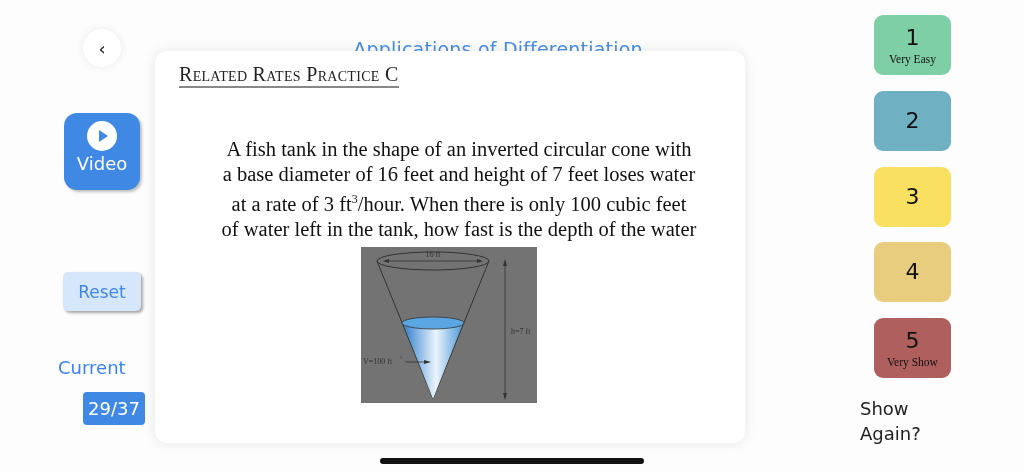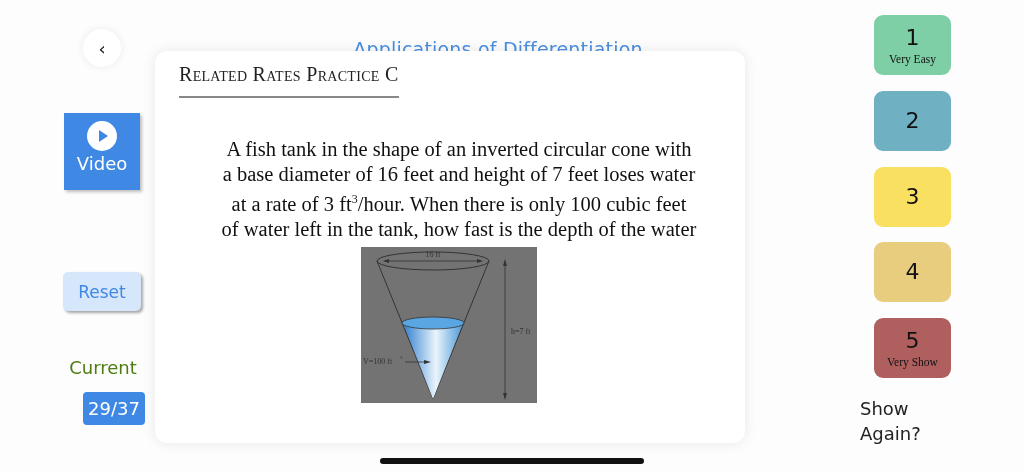--- a/index.html
+++ b/index.html
@@ -21,62 +21,62 @@
     }
     .card {
       position: absolute; left: 155px; top: 51px; width: 590px; height: 392px;
       background: #fff; border-radius: 12px;
       box-shadow: 0 0 14px rgba(0,0,0,0.09);
     }
     .card-heading {
       position: absolute; left: 24px; top: 12px;
       font-family: "Liberation Serif", serif; font-size: 20px; color: #222;
       font-variant: small-caps; letter-spacing: 0.3px;
-      border-bottom: 2px solid #888; padding-bottom: 11px; line-height: 22px;
+      border-bottom: 2px solid #888; padding-bottom: 1px; line-height: 22px;
     }
     .question {
       position: absolute; left: 24px; top: 86px; width: 560px;
       font-family: "Liberation Serif", serif; font-size: 20.5px; line-height: 25px;
       color: #111; white-space: pre-line; text-align: center;
     }
     .question sup { font-size: 12px; }
     .diagram {
       position: absolute; left: 206px; top: 196px; width: 176px; height: 156px;
       background: #737373;
       text-align: right;
     }
     .card-id {
       position: absolute; left: 232px; top: 354px;
       font-size: 20px; font-weight: bold; color: #b3b3b3; letter-spacing: 0.5px;
     }
     .video-btn {
       position: absolute; left: 64px; top: 113px; width: 76px; height: 77px;
-      background: #3f88e4; border-radius: 0;
+      background: #3f88e4; border-radius: 13px;
       box-shadow: 2px 2px 3px rgba(0,0,0,0.25);
       color: #fff; text-align: center; cursor: pointer;
     }
     .video-btn .play {
       width: 30px; height: 30px; border-radius: 50%; background: #fff;
       margin: 8px auto 2px; position: relative;
     }
     .video-btn .play::after {
       content: ""; position: absolute; left: 12px; top: 9px;
       border-left: 9px solid #3f88e4; border-top: 6px solid transparent; border-bottom: 6px solid transparent;
     }
     .video-btn .lbl { font-size: 18px; }
     .reset-btn {
       position: absolute; left: 63px; top: 272px; width: 78px; height: 39px;
       background: #d6e6fb; border-radius: 5px;
       box-shadow: 2px 2px 3px rgba(0,0,0,0.35);
       color: #3f88e4; font-weight: normal; font-size: 17px;
       display: flex; align-items: center; justify-content: center; cursor: pointer;
     }
     .current-label {
-      position: absolute; left: 58px; top: 357px; width: 90px; text-align: center;
-      font-size: 18px; color: #4d7c0f;
+      position: absolute; left: 58px; top: 357px; width: 90px; text-align: left;
+      font-size: 18px; color: #3b82f6;
     }
     .current-badge {
       position: absolute; left: 71px; top: 392px; width: 62px; height: 33px;
       background: #3f88e4; color: #fff; border-radius: 4px;
       display: flex; align-items: center; justify-content: center; font-size: 18px; margin-left: 12px;
     }
     .rating {
       position: absolute; left: 874px; width: 77px; height: 60px; border-radius: 9px;
       display: flex; flex-direction: column; align-items: center; justify-content: center;
       color: #111; cursor: pointer;

